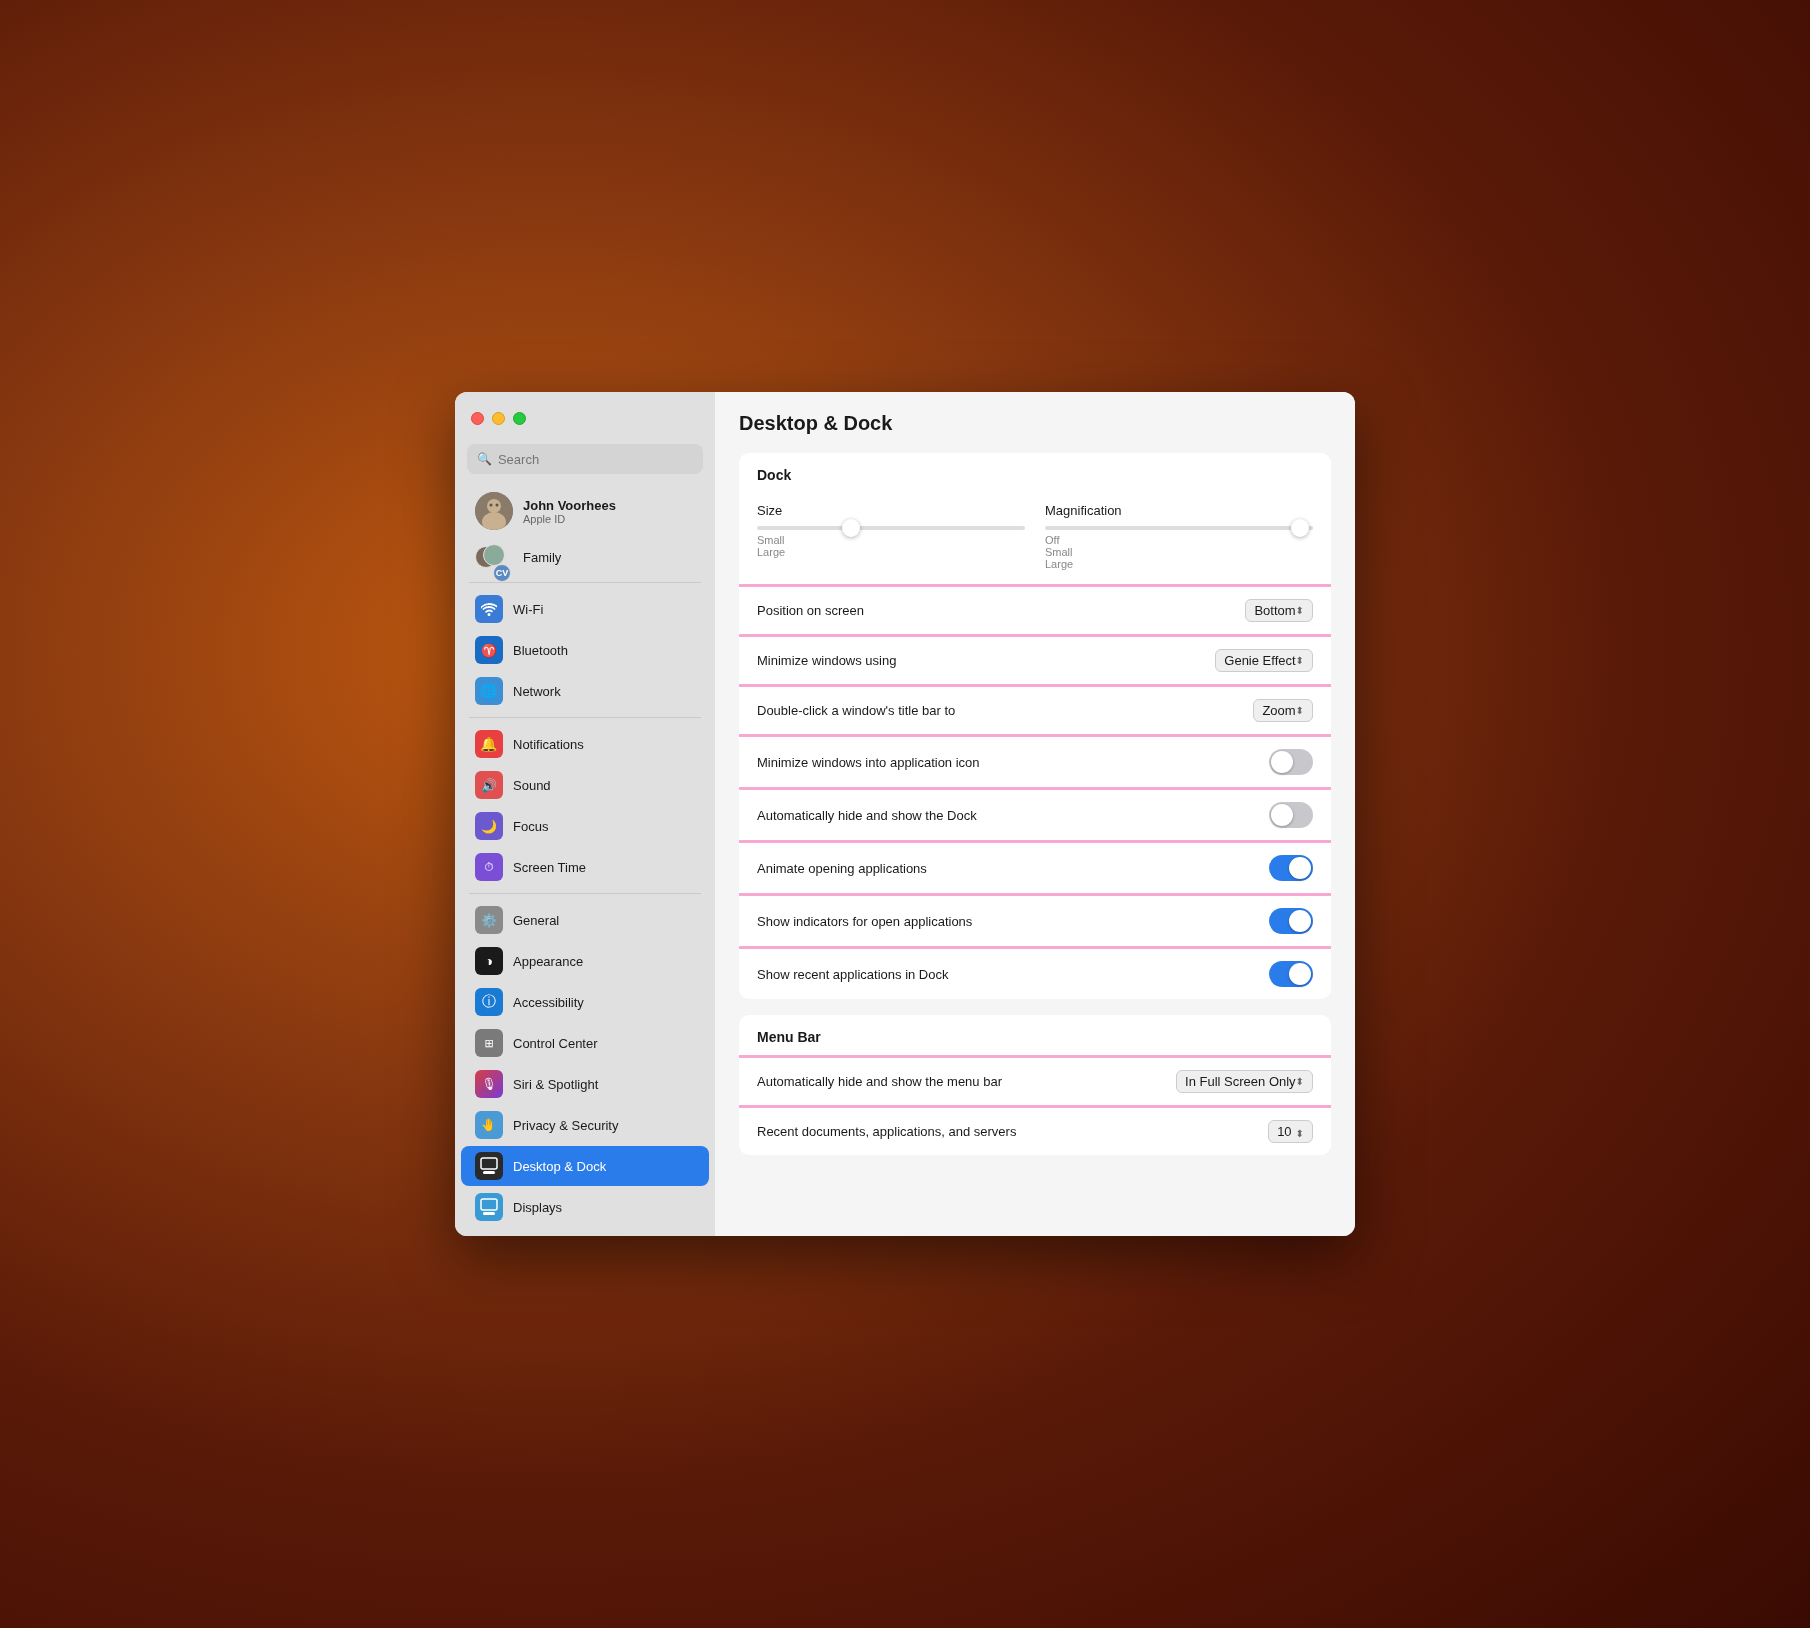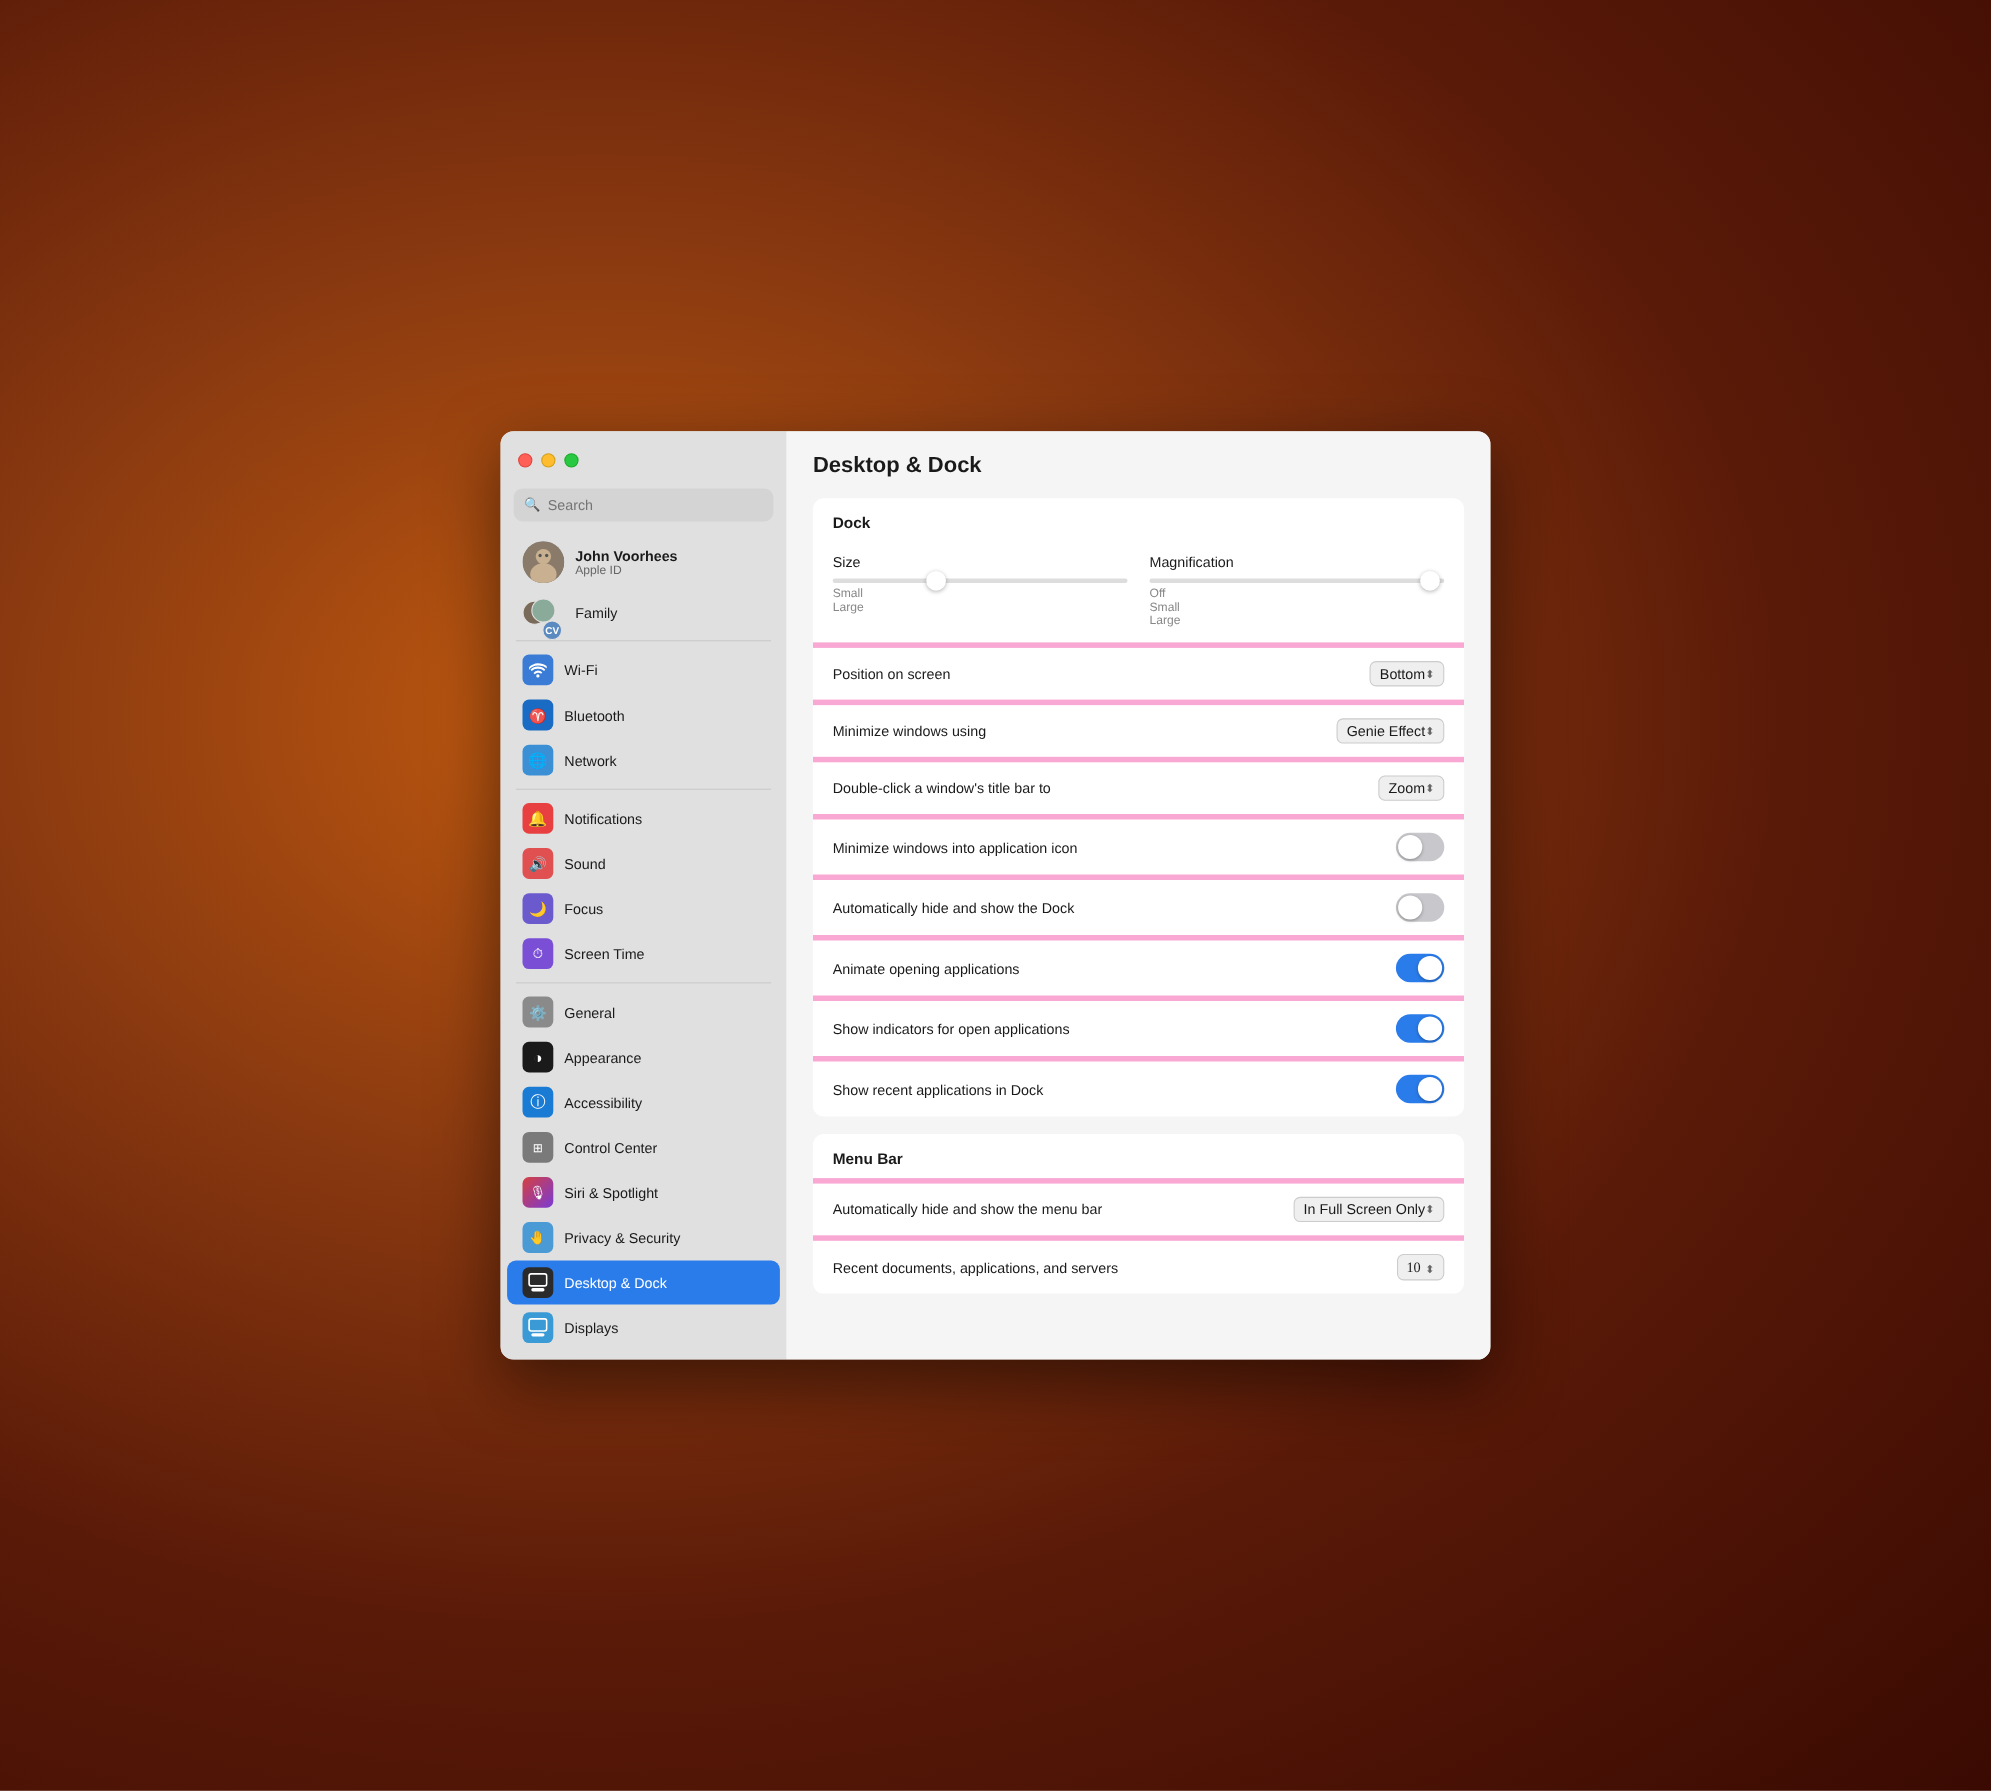--- a/index.html
+++ b/index.html
@@ -291,21 +291,21 @@
       font-size: 11px;
       color: #888;
       flex-direction: column;
     }
 
     .setting-row {
       display: flex;
       align-items: center;
       justify-content: space-between;
       padding: 12px 18px;
-      border-top: 5px solid #f9a8d4;
+      border-top: 3px solid #f9a8d4;
     }
 
     .setting-row:first-child { border-top: none; }
 
     .setting-label {
       font-size: 13px;
       color: #1a1a1a;
     }
 
     .setting-control {
@@ -364,21 +364,20 @@
       display: flex;
       align-items: flex-end;
       gap: 4px;
       background: #efefef;
       border: 1px solid #ccc;
       border-radius: 6px;
       padding: 3px 8px;
       font-size: 13px;
       color: #1a1a1a;
       cursor: pointer;
-      font-family: Liberation Serif, serif;
     }
   </style>
 </head>
 <body>
 
 <div class="window">
 
   <div class="sidebar">
     <div class="titlebar">
       <div class="traffic-light close"></div>

